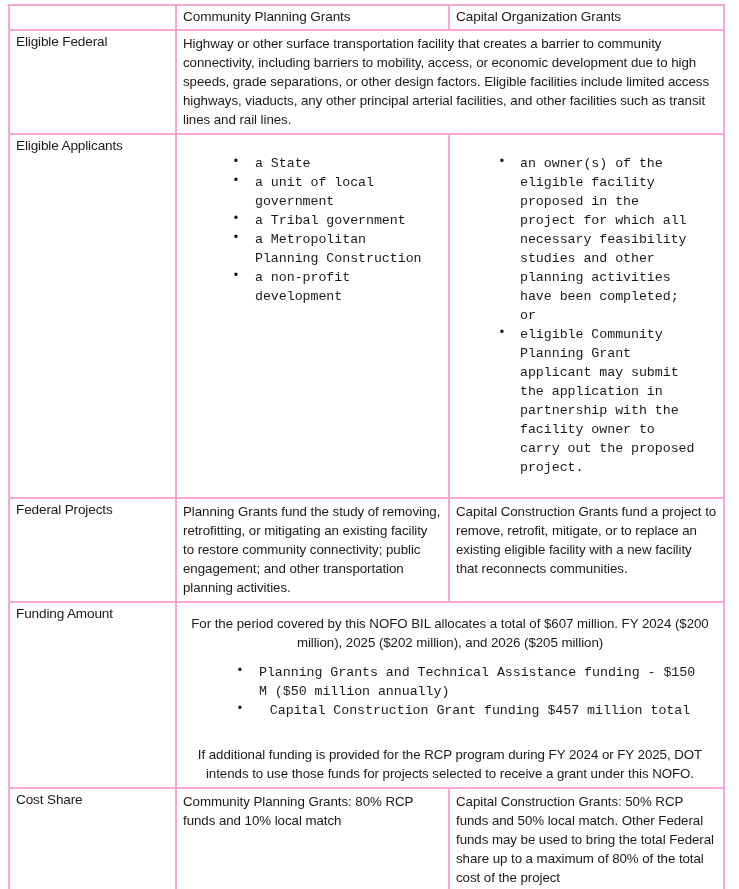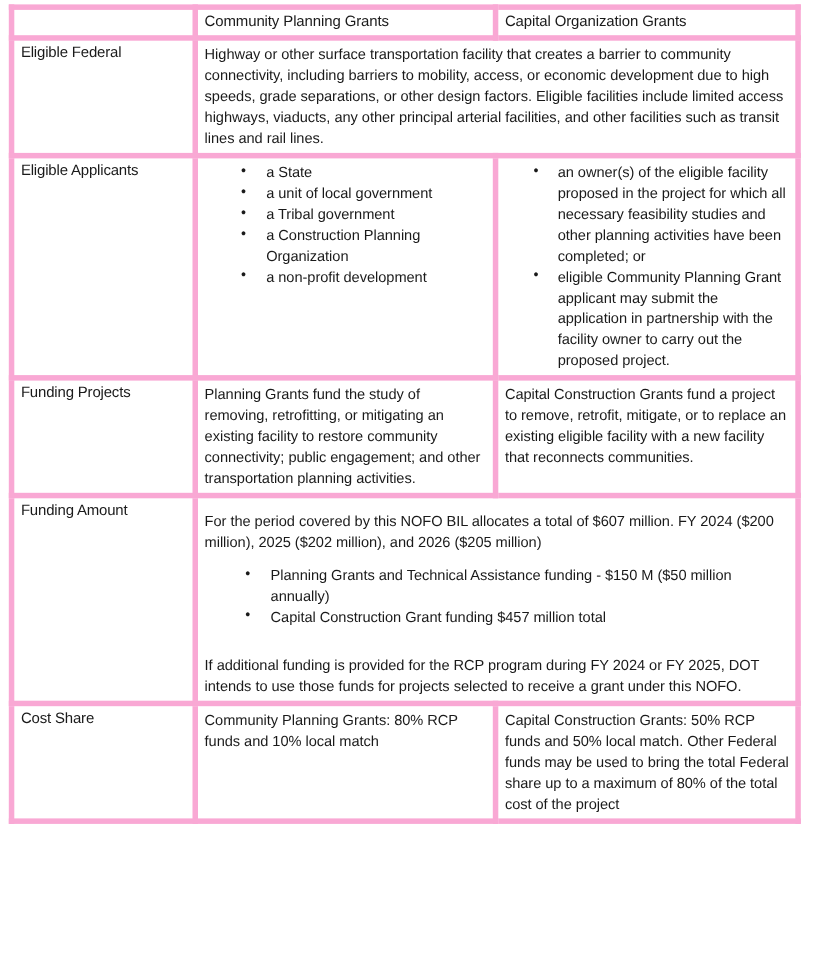--- a/index.html
+++ b/index.html
@@ -23,21 +23,21 @@
   table.grant-table {
     position: absolute;
     left: 8px;
     top: 4px;
     width: 715px;
     border-collapse: collapse;
     table-layout: fixed;
     font-size: 13.3px;
   }
   table.grant-table td, table.grant-table th {
-    border: 5px solid #f9a8d4;
+    border: 2px solid #f9a8d4;
     vertical-align: top;
     padding: 3px 6px 4px 6px;
     text-align: left;
     font-weight: normal;
   }
   col.c-label { width: 167px; }
   col.c-cpg   { width: 273px; }
   col.c-ccg   { width: 275px; }
 
   .hdr-blank { }
@@ -58,25 +58,27 @@
   }
   td.body {
     line-height: 1.43;
     padding-top: 5px;
     padding-left: 7px;
     padding-right: 8px;
     letter-spacing: -0.05px;
   }
   td.body p {
     margin: 0 0 0 0;
+    text-align: center;
   }
   ul.bullets {
-    margin: 0;
+    margin: 16px;
     padding: 0 0 0 0;
     list-style: none;
+    font-family: Liberation Mono, monospace;
   }
   ul.bullets li {
     position: relative;
     padding-left: 56px;
     line-height: 1.43;
     margin: 0;
   }
   ul.bullets li::before {
     content: "\2022";
     position: absolute;
@@ -95,20 +97,21 @@
     padding-left: 60px;
   }
   ul.bullets.fund li::before {
     left: 37px;
   }
   ul.bullets li + li {
     margin-top: 0px;
   }
   ul.bullets.fund li + li {
     margin-top: 0px;
+    text-align: center;
   }
   .spacer-top { height: 8px; }
 </style>
 </head>
 <body>
 
 <div class="page">
 
   <table class="grant-table">
     <colgroup>
@@ -130,34 +133,34 @@
         <td class="body" colspan="2">Highway or other surface transportation facility that creates a barrier to community connectivity, including barriers to mobility, access, or economic development due to high speeds, grade separations, or other design factors. Eligible facilities include limited access highways, viaducts, any other principal arterial facilities, and other facilities such as transit lines and rail lines.</td>
       </tr>
 
       <tr>
         <td class="rowlabel">Eligible Applicants</td>
         <td class="body">
           <ul class="bullets">
             <li>a State</li>
             <li>a unit of local government</li>
             <li>a Tribal government</li>
-            <li>a Construction Planning Organization</li>
+            <li>a Metropolitan Planning Construction</li>
             <li>a non-profit development</li>
           </ul>
         </td>
         <td class="body">
           <ul class="bullets narrow">
             <li>an owner(s) of the eligible facility proposed in the project for which all necessary feasibility studies and other planning activities have been completed; or</li>
             <li>eligible Community Planning Grant applicant may submit the application in partnership with the facility owner to carry out the proposed project.</li>
           </ul>
         </td>
       </tr>
 
       <tr>
-        <td class="rowlabel">Funding Projects</td>
+        <td class="rowlabel">Federal Projects</td>
         <td class="body">Planning Grants fund the study of removing, retrofitting, or mitigating an existing facility to restore community connectivity; public engagement; and other transportation planning activities.</td>
         <td class="body">Capital Construction Grants fund a project to remove, retrofit, mitigate, or to replace an existing eligible facility with a new facility that reconnects communities.</td>
       </tr>
 
       <tr>
         <td class="rowlabel">Funding Amount</td>
         <td class="body" colspan="2">
           <div class="spacer-top"></div>
           <p>For the period covered by this NOFO BIL allocates a total of $607 million. FY 2024 ($200 million), 2025 ($202 million), and 2026 ($205 million)</p>
           <ul class="bullets fund" style="margin-top:11px;">

